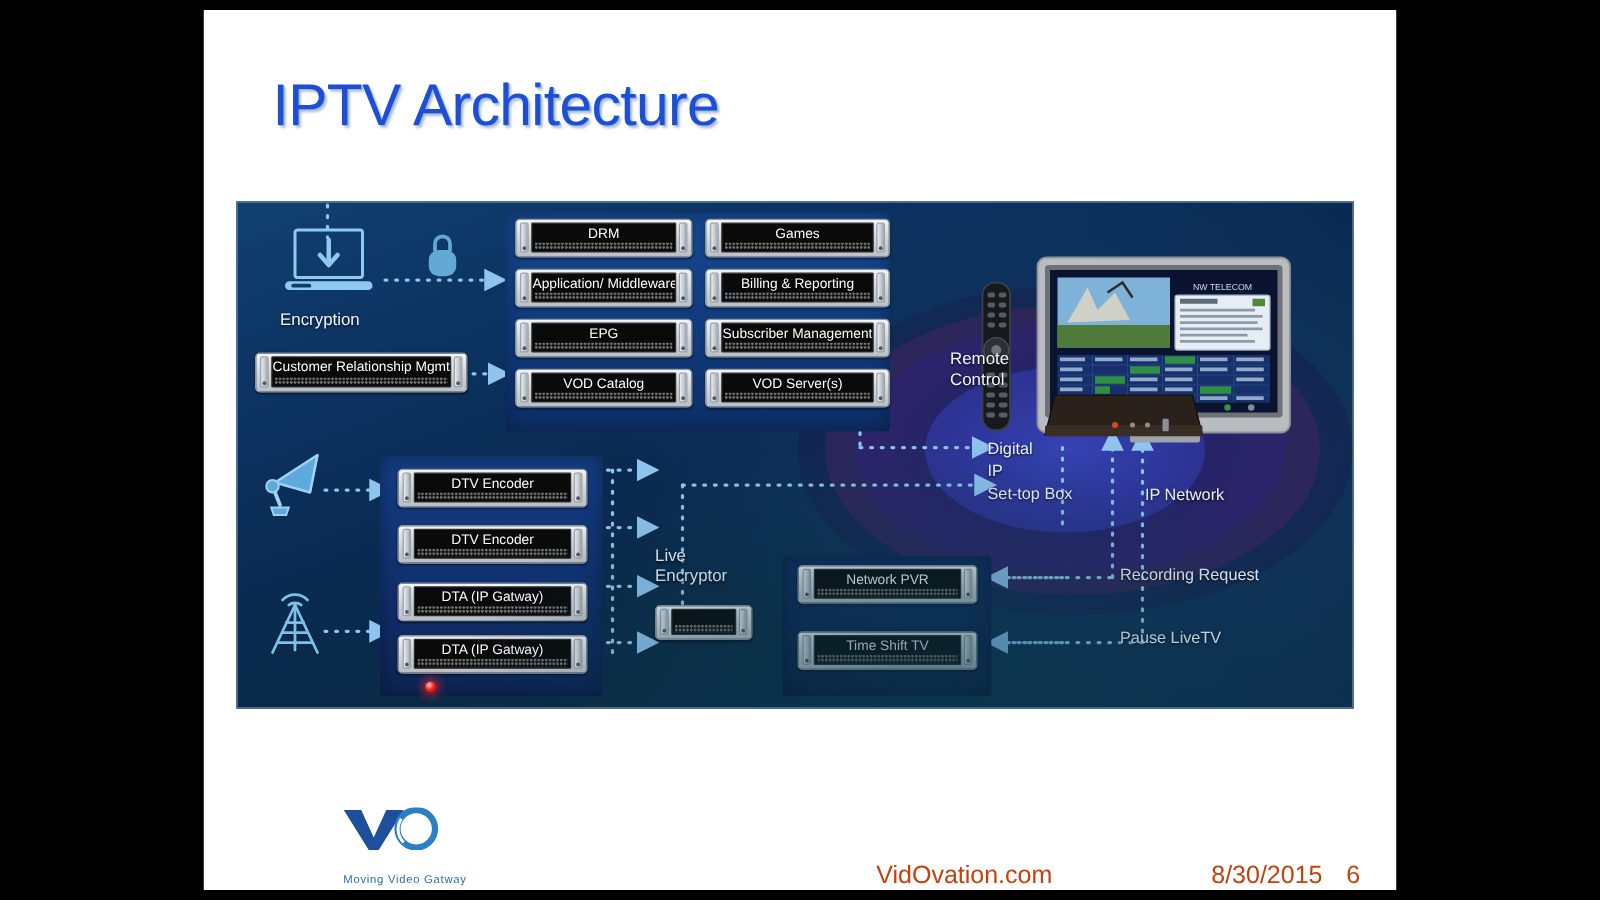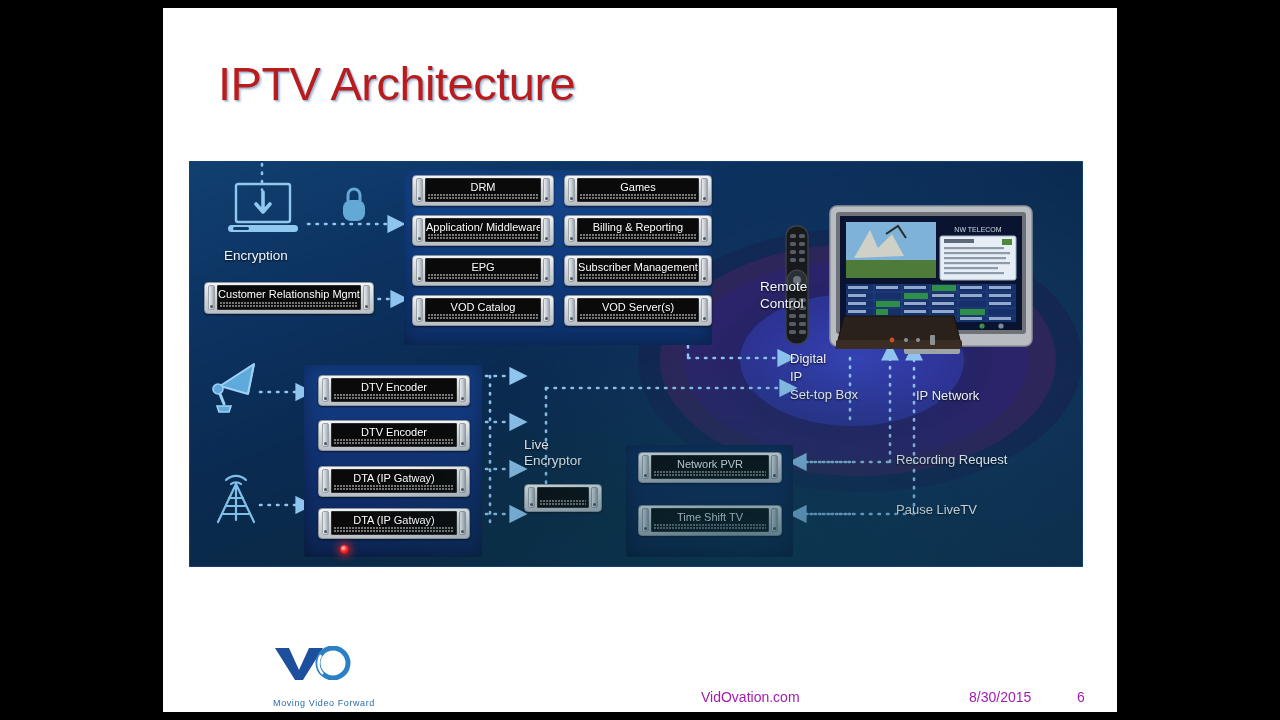--- a/index.html
+++ b/index.html
@@ -15,21 +15,21 @@
   #slide {
     position:absolute; left:163px; top:8px;
     width:954px; height:704px;
     background:#ffffff;
   }
 
   
   #title {
     position:absolute; left:55px; top:48px;
     font-size:47px; font-weight:400; letter-spacing:-0.5px;
-    color:#b91c1c;
+    color:#1d4ed8;
     text-shadow: 1px 1px 0 #9fb8d6, 2px 2px 2px rgba(120,150,190,.55);
     white-space:nowrap;
   }
 
   
   #diagram {
     position:absolute; left:26px; top:153px;
     width:894px; height:406px;
     background:
       radial-gradient(ellipse 70% 90% at 78% 48%, rgba(20,60,110,.85) 0%, rgba(9,38,74,0) 62%),
@@ -114,21 +114,21 @@
   
   #led {
     position:absolute; left:150px; top:383px; width:9px; height:9px;
     border-radius:50%;
     background:radial-gradient(circle at 38% 35%, #ffd2d2 0%, #ff2a2a 40%, #a10000 100%);
     box-shadow:0 0 7px 3px rgba(255,40,40,.55);
   }
 
   
   .foot {
-    position:absolute; color:#a21caf; font-size:14px; white-space:nowrap;
+    position:absolute; color:#c2410c; font-size:20px; white-space:nowrap;
   }
 
   
   #logo { position:absolute; left:66px; top:638px; width:190px; height:62px; }
   #logo .word {
     position:absolute; left:0; top:32px; width:190px; text-align:center;
     font-size:18px; font-weight:bold; letter-spacing:2.6px; color:#1b1b1b;
   }
   #logo .tag {
     position:absolute; left:0; top:52px; width:190px; text-align:center;
@@ -494,21 +494,21 @@
 
     </div>
 
     <div id="logo">
       <svg width="190" height="34" viewBox="0 0 190 34">
         <path d="M46,2 L60,2 L70,24 L80,2 L94,2 L74,34 L66,34 Z" fill="#1d4f9c"></path>
         <circle cx="104" cy="17" r="15" fill="none" stroke="#2b7fc4" stroke-width="5"></circle>
         <path d="M104,4 a13,13 0 0 1 0,26 a9,9 0 0 0 0,-26" fill="#5bbbe4" opacity=".95"></path>
         <path d="M92,9 a15,15 0 0 0 2,19" fill="none" stroke="#ffffff" stroke-width="2.4"></path>
       </svg>
-      <div class="tag">Moving Video Forward</div>
+      <div class="tag">Moving Video Gatway</div>
     </div>
 
     <div class="foot" style="left:538px;top:681px;">VidOvation.com</div>
     <div class="foot" style="left:806px;top:681px;">8/30/2015</div>
     <div class="foot" style="left:914px;top:681px;">6</div>
 
   </div>
 </div>
 
 </body></html>

